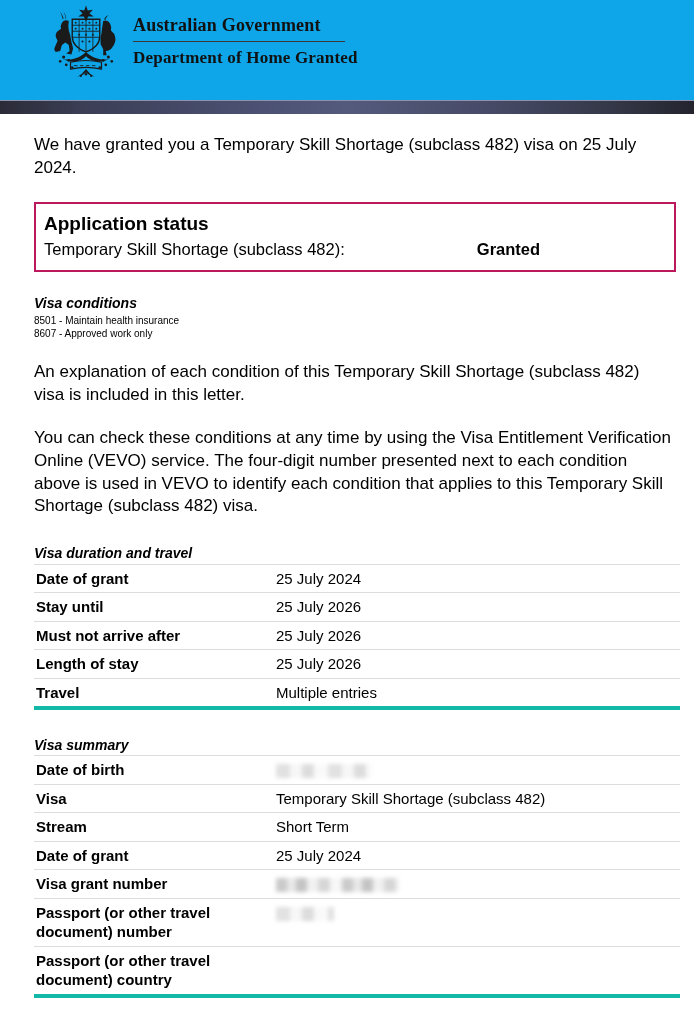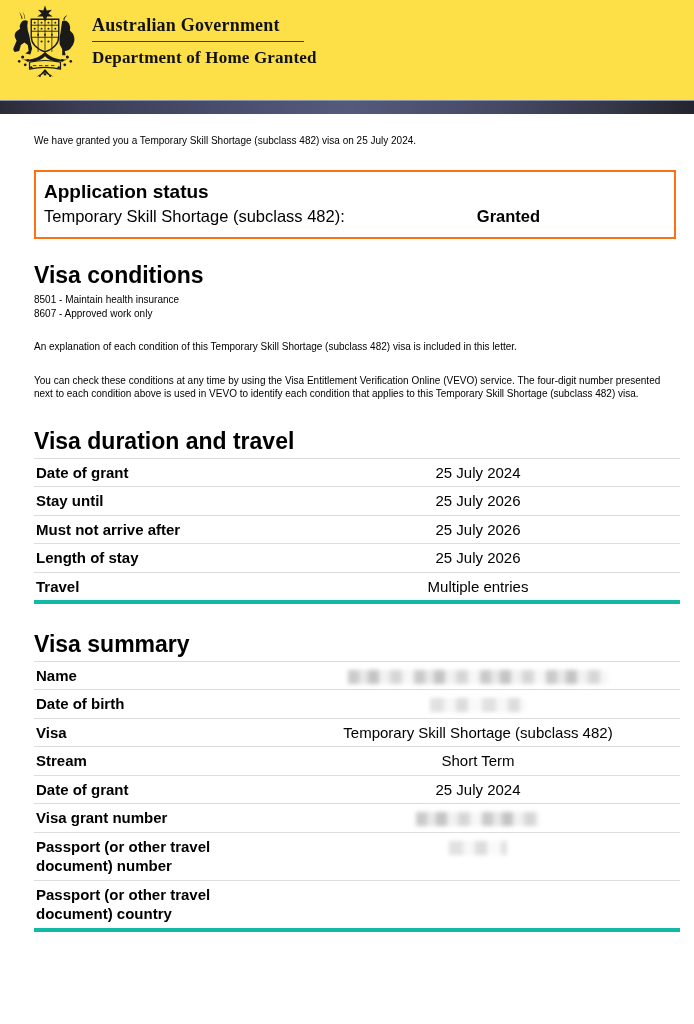--- a/index.html
+++ b/index.html
@@ -13,23 +13,24 @@
     overflow: hidden;
     font-family: "Liberation Sans", sans-serif;
     color: #000000;
     -webkit-font-smoothing: antialiased;
   }
 
   
   .letter-header {
     position: relative;
     height: 100px;
-    background: #fde047;
+    background: #0ea5e9;
     display: flex;
     align-items: flex-start;
+    padding-left: 41px;
   }
   .crest {
     width: 86px;
     height: 86px;
     margin-left: 2px;
     margin-top: 2px;
     flex: 0 0 auto;
   }
   .crest svg { display: block; width: 100%; height: 100%; }
 
@@ -80,21 +81,21 @@
     padding: 0 18px 0 34px;
   }
   .salutation {
     margin-top: 30px;
     font-size: 15.5px;
     display: flex;
     align-items: center;
     line-height: 1;
   }
   .para {
-    font-size: 10px;
+    font-size: 17px;
     line-height: 1.35;
     margin-top: 20px;
     max-width: 640px;
   }
 
   
   .redact {
     display: inline-block;
     vertical-align: middle;
     background:
@@ -114,21 +115,21 @@
       repeating-linear-gradient(to right,
         rgba(190,190,190,0.5) 0px, rgba(190,190,190,0.5) 14px,
         rgba(232,232,232,0.4) 14px, rgba(232,232,232,0.4) 26px,
         rgba(172,172,172,0.45) 26px, rgba(172,172,172,0.45) 38px,
         rgba(238,238,238,0.35) 38px, rgba(238,238,238,0.35) 52px);
   }
   .salutation .redact { margin-left: 2px; }
 
   
   .status-box {
-    border: 2px solid #f97316;
+    border: 2px solid #be185d;
     margin-top: 22px;
     padding: 7px 15px 9px 8px;
     max-width: 634px;
   }
   .status-box h2 {
     margin: 0;
     font-size: 19px;
     font-weight: bold;
     line-height: 1.35;
   }
@@ -140,24 +141,25 @@
     gap: 24px;
   }
   .status-label { flex: 0 0 auto; }
   .status-value {
     font-weight: bold;
     margin-left: 108px;
   }
 
   
   h2.section {
-    font-size: 23px;
+    font-size: 14px;
     font-weight: bold;
     margin: 22px 0 2px 0;
     line-height: 1.3;
+    font-style: italic;
   }
   h2.section.tight { margin-top: 26px; margin-bottom: 1px; }
 
   .condition-line {
     font-size: 10px;
     line-height: 1.35;
   }
 
   
   table.kv {
@@ -171,21 +173,21 @@
   table.kv td {
     padding: 4px 0 4px 2px;
     font-size: 15px;
     line-height: 1.3;
     vertical-align: top;
   }
   table.kv td.k {
     width: 238px;
     font-weight: bold;
   }
-  table.kv td.v { width: 404px; text-align: center; }
+  table.kv td.v { width: 404px; }
   td.v .redact { vertical-align: -3px; }
 </style>
 </head>
 <body>
 
 <div class="letter-header">
   <div class="crest">
     <svg viewBox="0 0 100 100" xmlns="http://www.w3.org/2000/svg">
       <g fill="#1a1a1a">
 
@@ -292,26 +294,20 @@
         <td class="k">Travel</td>
         <td class="v">Multiple entries</td>
       </tr>
     </tbody>
   </table>
 
   <h2 class="section tight">Visa summary</h2>
   <table class="kv">
     <tbody>
       <tr>
-        <td class="k">Name</td>
-        <td class="v">
-          <span class="redact" style="width:260px;height:14px;"></span>
-        </td>
-      </tr>
-      <tr>
         <td class="k">Date of birth</td>
         <td class="v">
           <span class="redact light" style="width:96px;height:14px;"></span>
         </td>
       </tr>
       <tr>
         <td class="k">Visa</td>
         <td class="v">Temporary Skill Shortage (subclass 482)</td>
       </tr>
       <tr>

